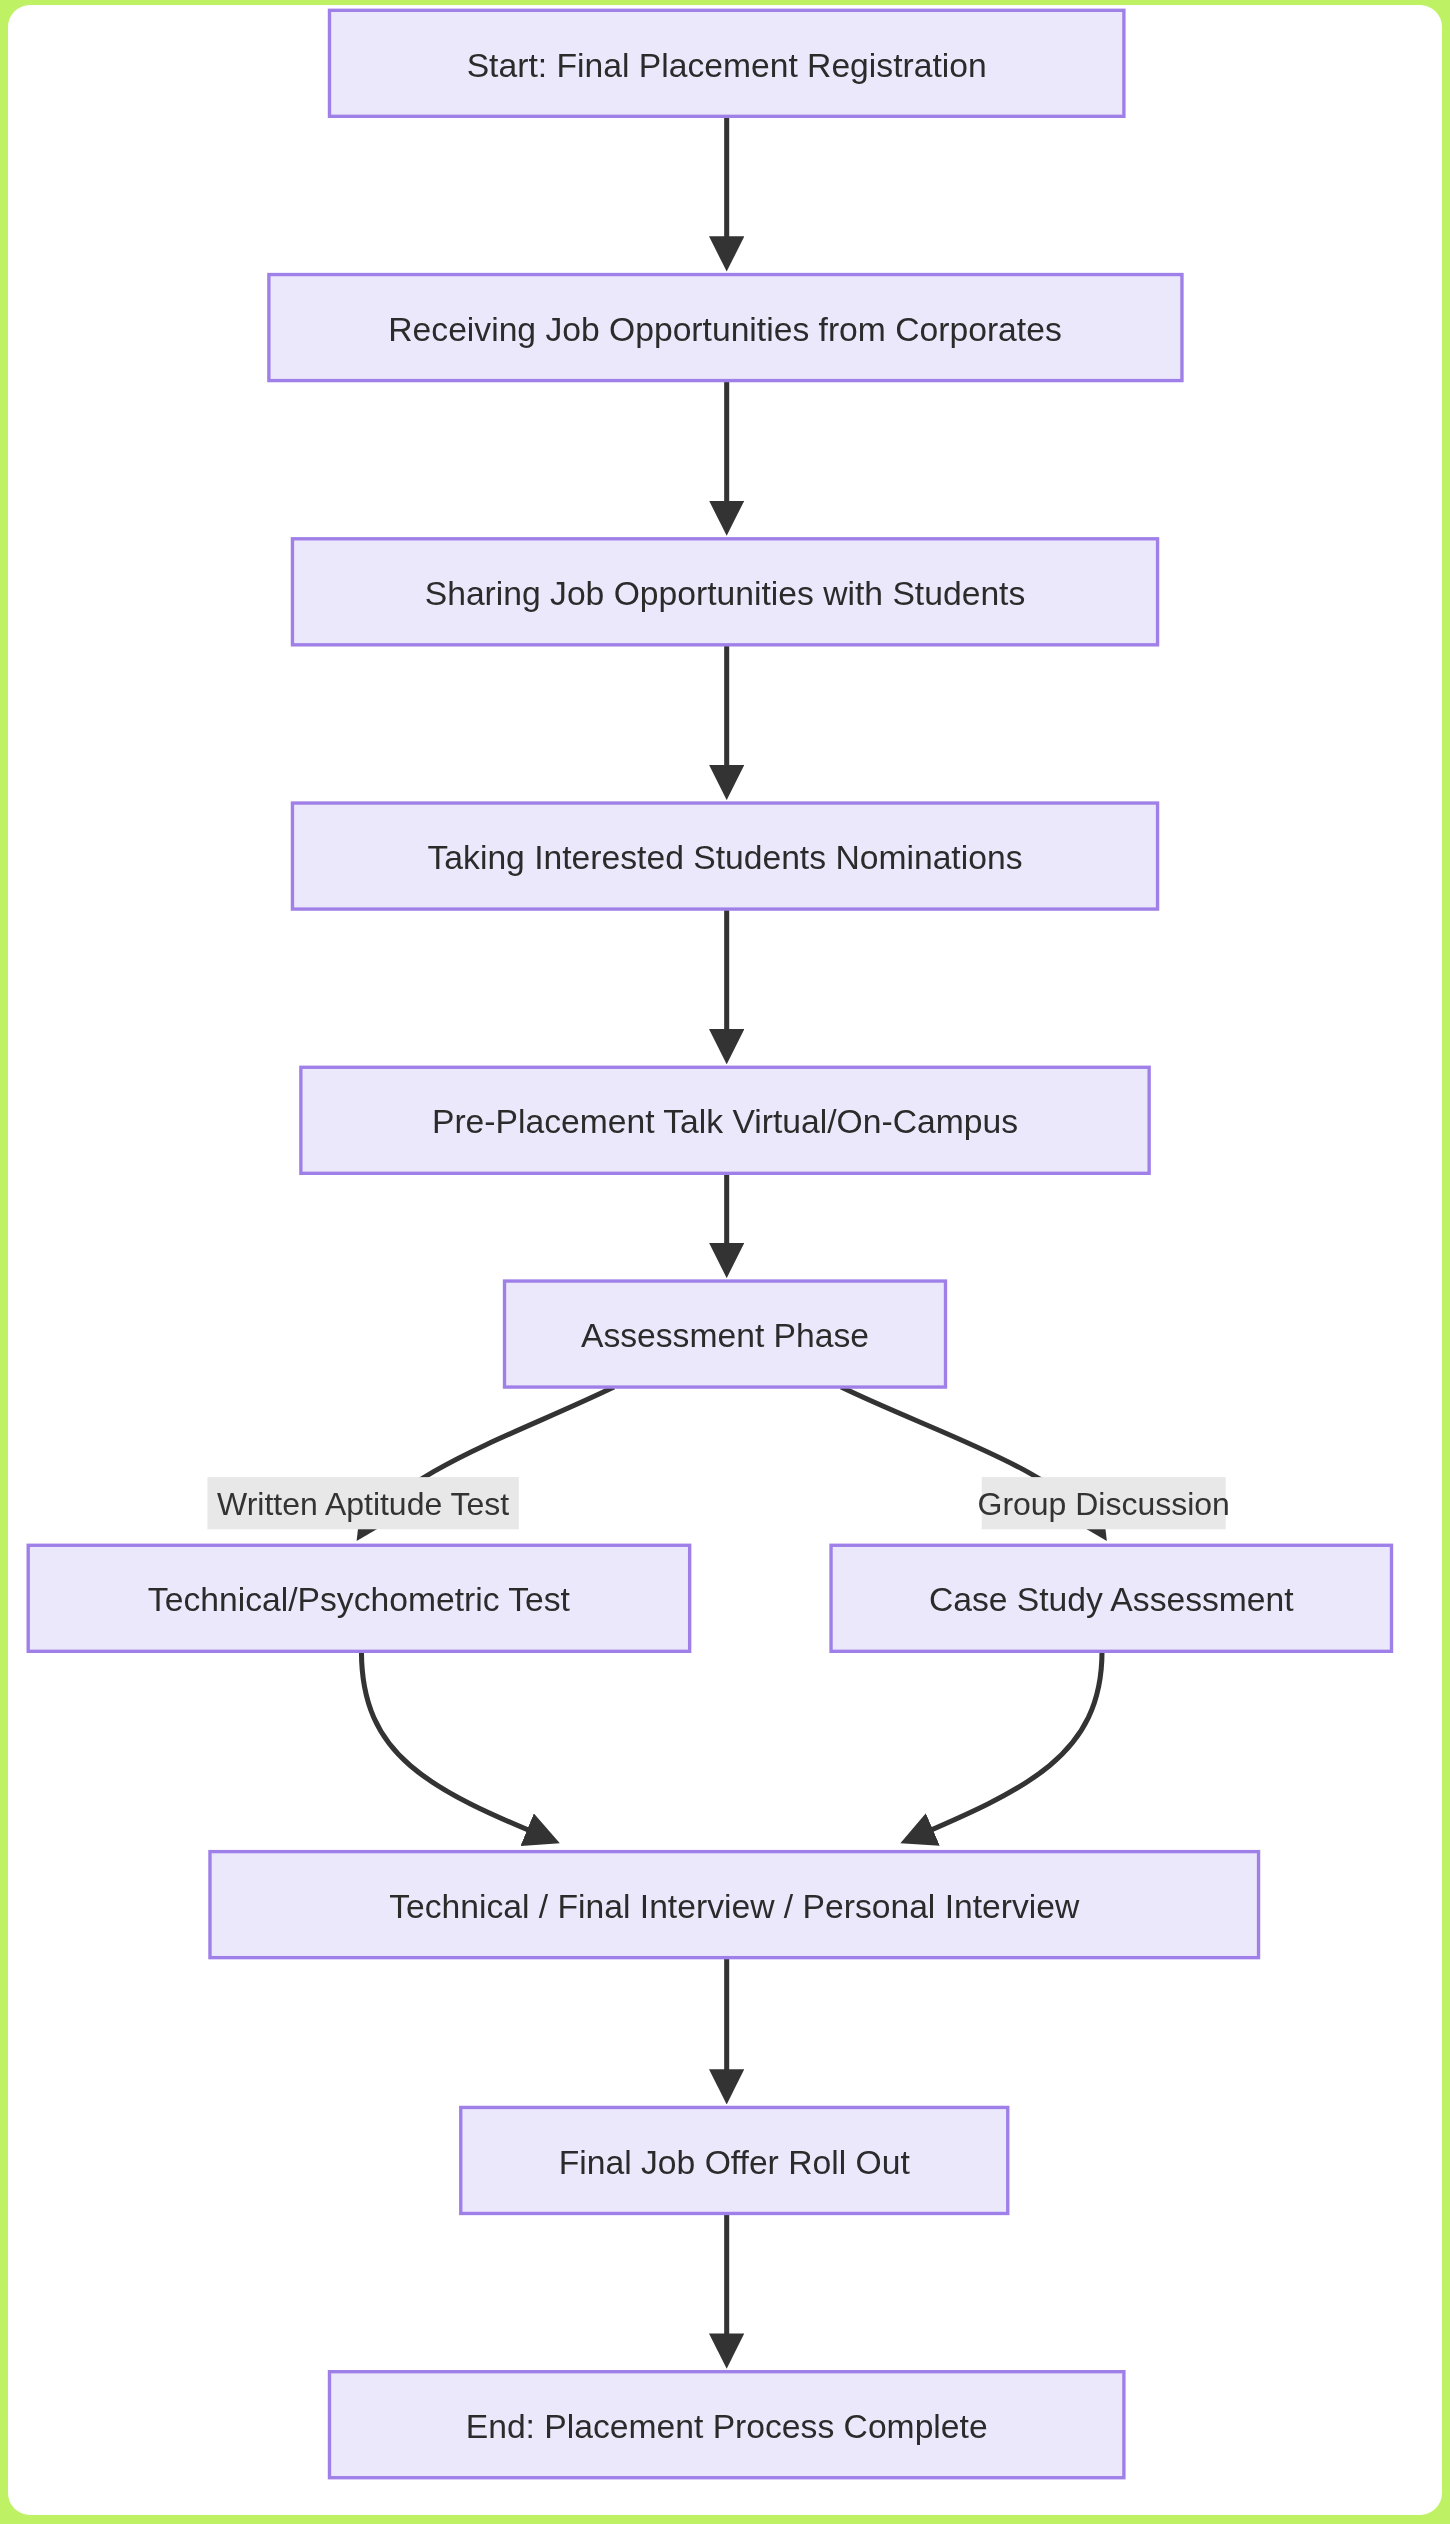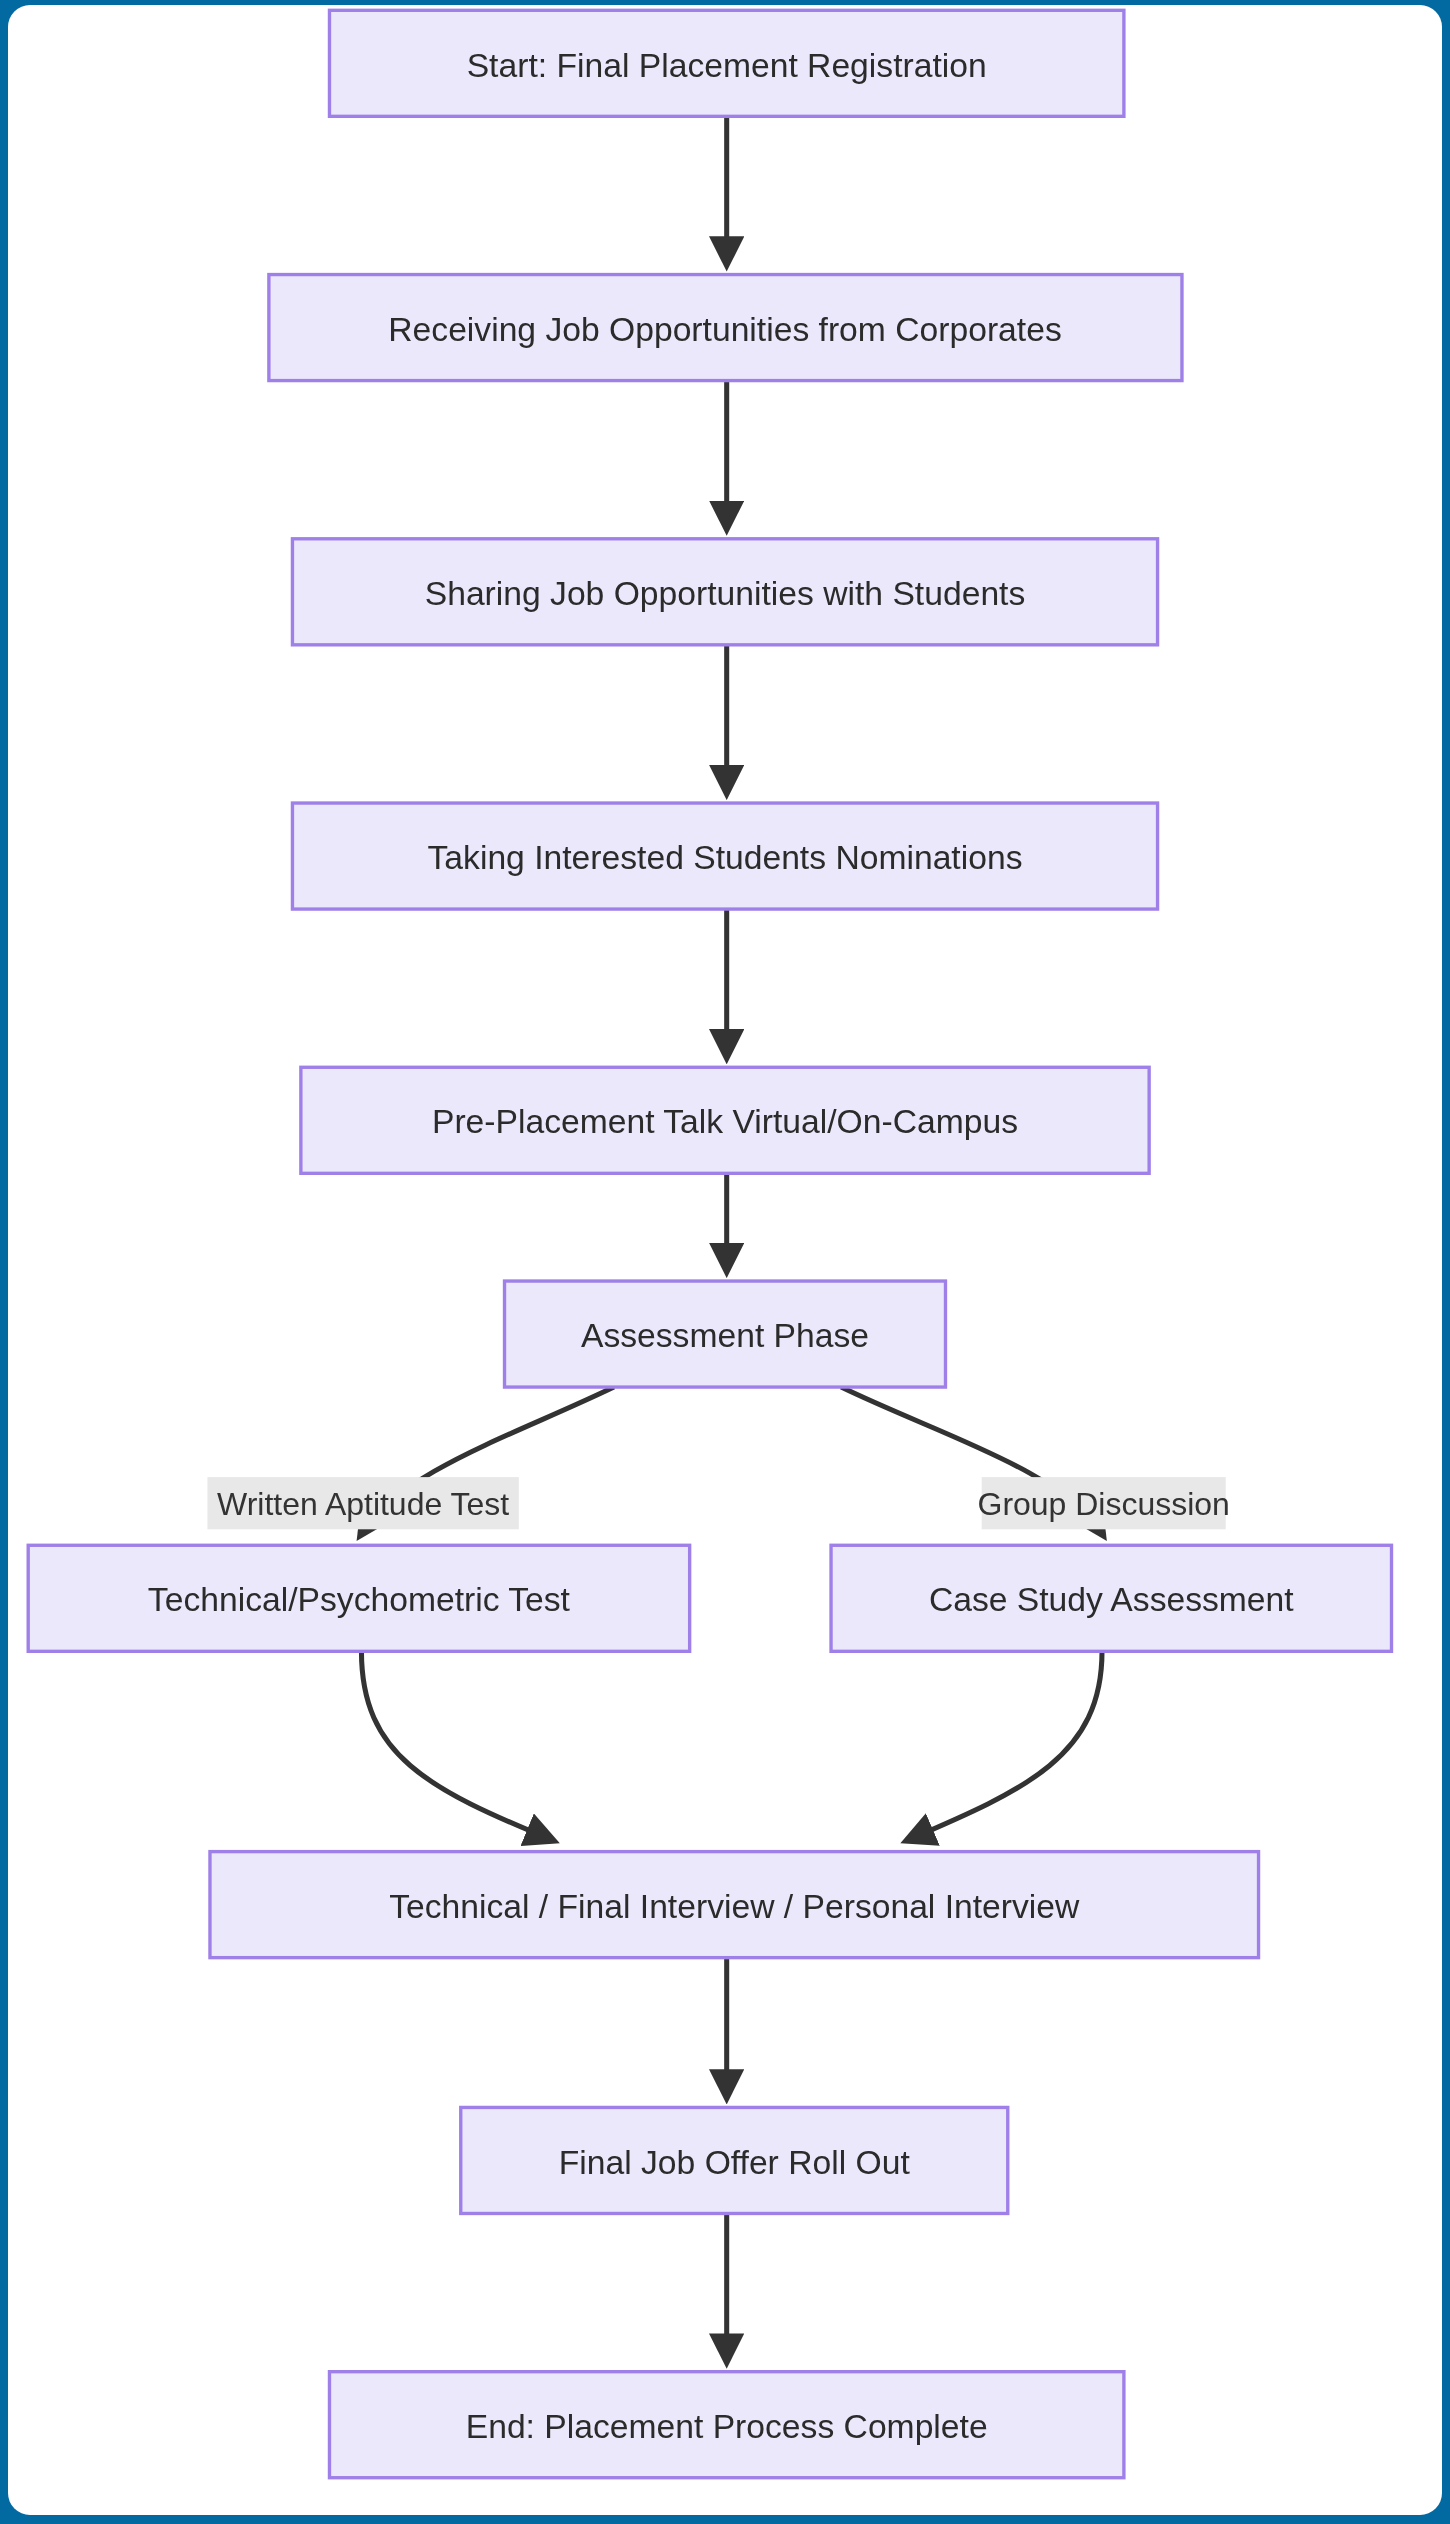--- a/index.html
+++ b/index.html
@@ -9,21 +9,21 @@
   }
   body {
     width: 1451px;
     height: 2525px;
     font-family: "Liberation Sans", sans-serif;
   }
   #frame {
     position: relative;
     width: 1451px;
     height: 2525px;
-    background: #0369a1;
+    background: #bef264;
     box-sizing: border-box;
     overflow: hidden;
   }
   #canvas {
     position: absolute;
     left: 8.4px;
     top: 5px;
     width: 1434px;
     height: 2510px;
     background: #ffffff;

